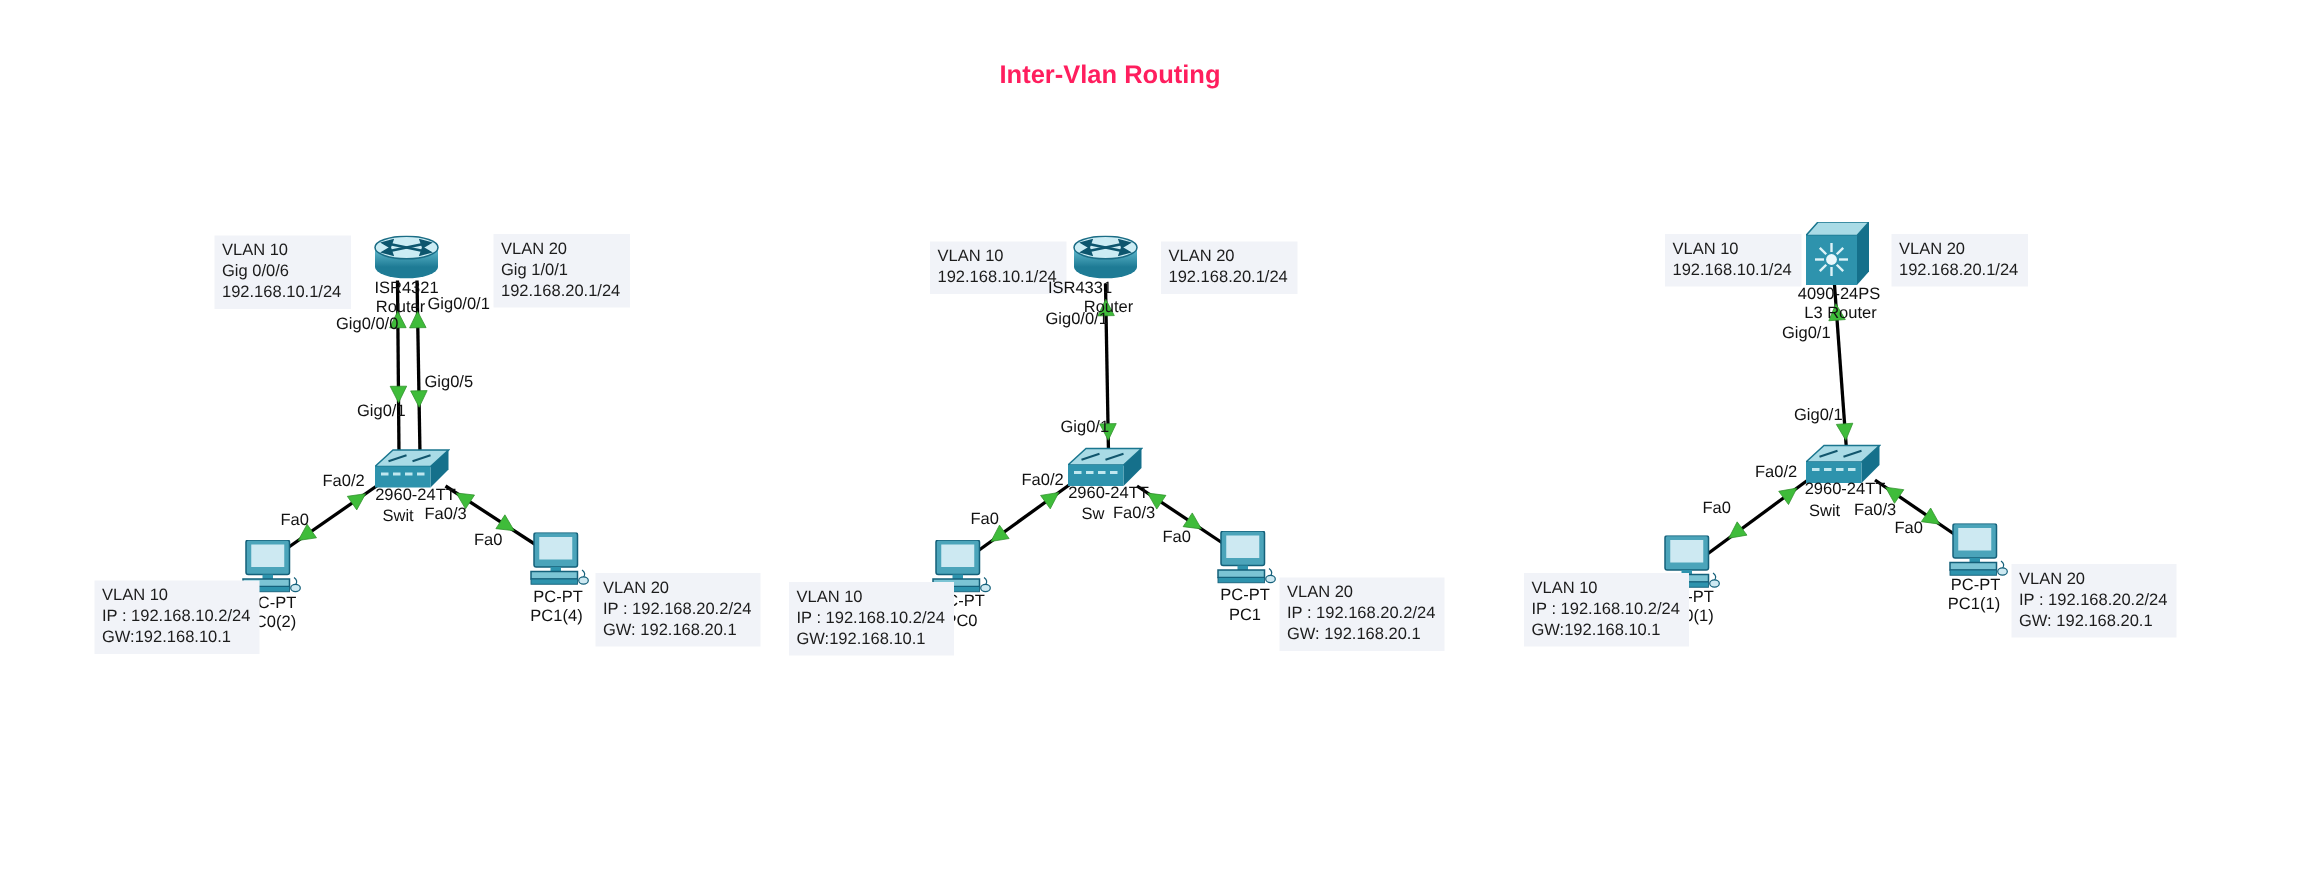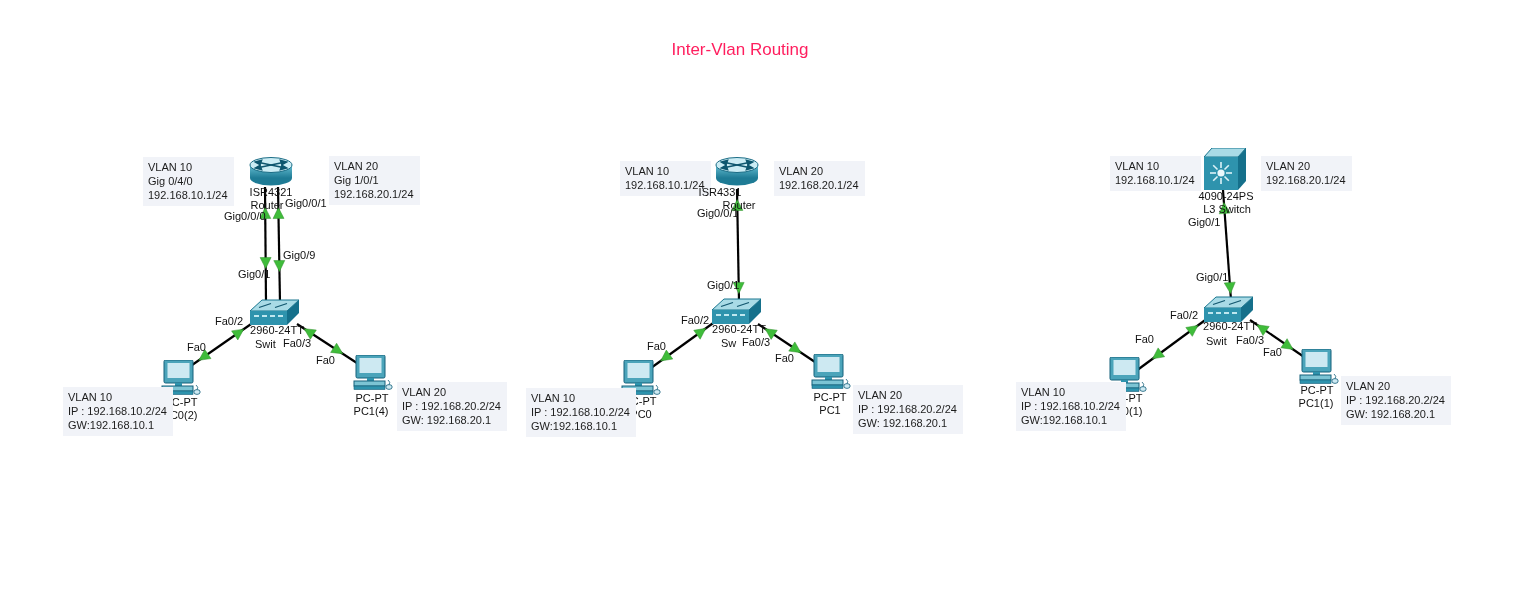--- a/index.html
+++ b/index.html
@@ -7,21 +7,21 @@
           font-family:"Liberation Sans", sans-serif;}
   #wires{position:absolute;left:0;top:0;}
   line.cable{stroke:#000000;stroke-width:2.2;}
   .arrow{fill:#3fbc3a;stroke:#2e8f2a;stroke-width:.5;}
   .dev{position:absolute;}
   .lbl{position:absolute;font-size:11px;line-height:12px;color:#111;white-space:nowrap;}
   .lbl.c{text-align:center;}
   .note{position:absolute;background:#f1f3f8;color:#1c1c1c;font-size:11px;line-height:14px;
         padding:3px 6px 4px 5px;white-space:nowrap;}
   #title{position:absolute;left:650px;top:40px;width:180px;text-align:center;
-         font-size:17px;color:#ff1e5e;}
+         font-size:17px;color:#ff1e5e;font-weight:bold;}
 </style>
 </head>
 <body>
 
 <div id="canvas">
 
   <svg width="0" height="0" style="position:absolute">
     <defs>
       <linearGradient id="gradRouter" x1="0" y1="0" x2="0" y2="1">
         <stop offset="0" stop-color="#66bed2"></stop>
@@ -113,36 +113,36 @@
       <polygon points="1197.9332889513298,325.4102178552712 1185.8140873721807,327.5018567064949 1192.3350790848192,336.3605624293248" class="arrow"></polygon>
       <polygon points="1152.5094061198192,358.84724271735524 1164.6286076989684,356.7556038661316 1158.1076159863298,347.8968981433017" class="arrow"></polygon>
       <polygon points="1257.017979452757,324.7956192927172 1262.9970227316253,335.54276037625283 1269.2031182869064,326.4606693197439" class="arrow"></polygon>
       <polygon points="1293.0742848492332,349.4340946469761 1287.0952415703648,338.6869535634405 1280.8891460150837,347.76904461994945" class="arrow"></polygon>
     </svg>
 
   <div id="title">Inter-Vlan Routing</div>
 
   <div class="note" style="left:143px;top:157px">
     <div>VLAN 10</div>
-    <div>Gig 0/4/0</div>
+    <div>Gig 0/0/6</div>
     <div>192.168.10.1/24</div>
   </div>
   <div class="note" style="left:329px;top:156px">
     <div>VLAN 20</div>
     <div>Gig 1/0/1</div>
     <div>192.168.20.1/24</div>
   </div>
   <svg class="dev" style="left:249px;top:157px" width="44" height="30">
       <use href="#sym-router"></use>
     </svg>
   <div class="lbl c" style="left:211px;top:186px;width:120px">ISR4321</div>
   <div class="lbl c" style="left:207px;top:199px;width:120px">Router</div>
   <div class="lbl" style="left:285px;top:197px">Gig0/0/1</div>
   <div class="lbl" style="left:224px;top:210px">Gig0/0/0</div>
-  <div class="lbl" style="left:283px;top:249px">Gig0/9</div>
+  <div class="lbl" style="left:283px;top:249px">Gig0/5</div>
   <div class="lbl" style="left:238px;top:268px">Gig0/1</div>
   <svg class="dev" style="left:250px;top:299px" width="50" height="27">
       <use href="#sym-switch"></use>
     </svg>
   <div class="lbl c" style="left:217px;top:324px;width:120px">2960-24TT</div>
   <div class="lbl" style="left:255px;top:338px">Swit</div>
   <div class="lbl" style="left:283px;top:337px">Fa0/3</div>
   <div class="lbl" style="left:215px;top:315px">Fa0/2</div>
   <div class="lbl" style="left:187px;top:341px">Fa0</div>
   <div class="lbl" style="left:316px;top:354px">Fa0</div>
@@ -217,21 +217,21 @@
     <div>192.168.10.1/24</div>
   </div>
   <div class="note" style="left:1261px;top:156px">
     <div>VLAN 20</div>
     <div>192.168.20.1/24</div>
   </div>
   <svg class="dev" style="left:1204px;top:148px" width="42" height="42">
       <use href="#sym-l3switch"></use>
     </svg>
   <div class="lbl c" style="left:1166px;top:190px;width:120px">4090-24PS</div>
-  <div class="lbl c" style="left:1167px;top:203px;width:120px">L3  Switch</div>
+  <div class="lbl c" style="left:1167px;top:203px;width:120px">L3  Router</div>
   <div class="lbl" style="left:1188px;top:216px">Gig0/1</div>
   <div class="lbl" style="left:1196px;top:271px">Gig0/1</div>
   <svg class="dev" style="left:1204px;top:296px" width="50" height="27">
       <use href="#sym-switch"></use>
     </svg>
   <div class="lbl c" style="left:1170px;top:320px;width:120px">2960-24TT</div>
   <div class="lbl" style="left:1206px;top:335px">Swit</div>
   <div class="lbl" style="left:1236px;top:334px">Fa0/3</div>
   <div class="lbl" style="left:1170px;top:309px">Fa0/2</div>
   <div class="lbl" style="left:1135px;top:333px">Fa0</div>

